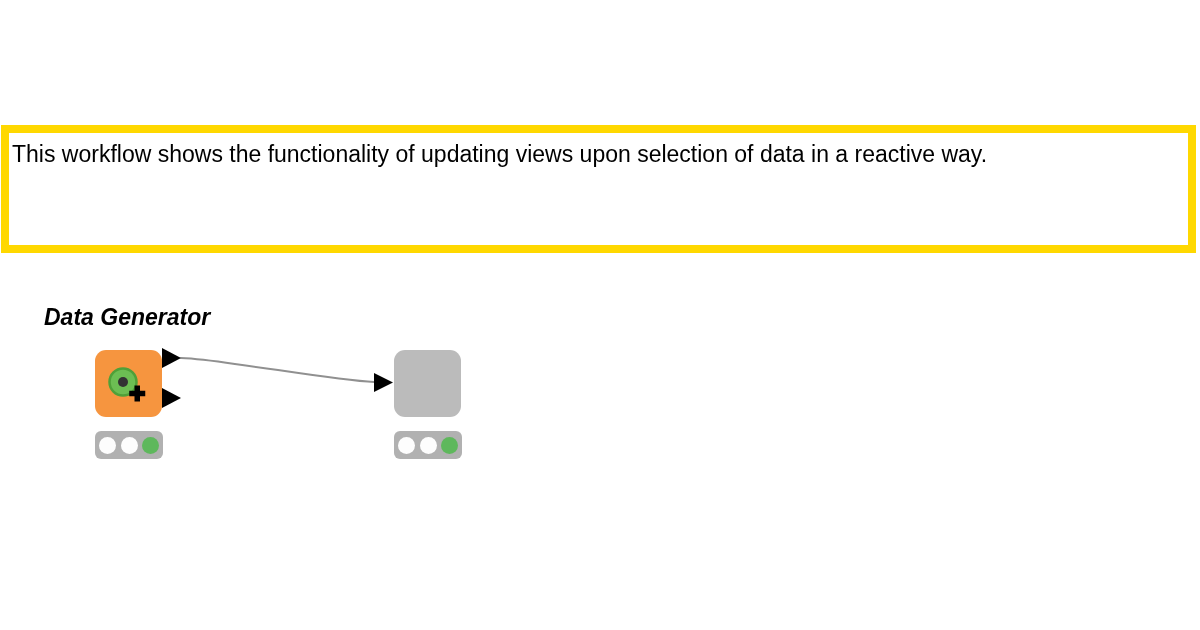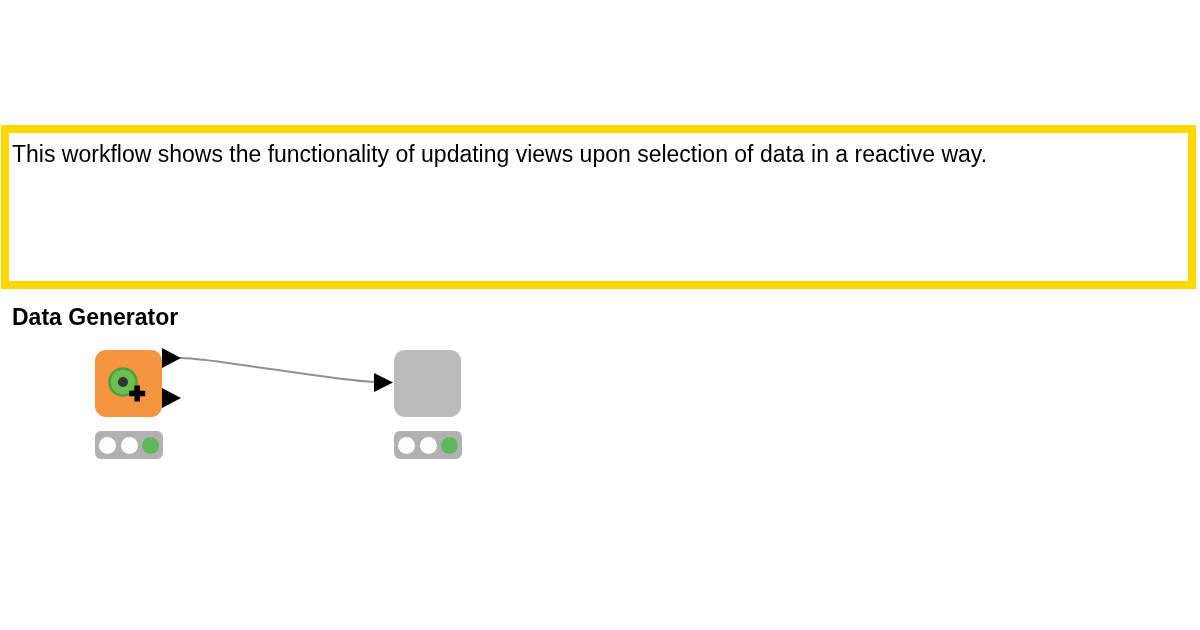--- a/index.html
+++ b/index.html
@@ -9,21 +9,21 @@
     height: 630px;
     background: #ffffff;
     overflow: hidden;
     font-family: "Liberation Sans", "DejaVu Sans", sans-serif;
   }
   .annotation {
     position: absolute;
     left: 1px;
     top: 125px;
     width: 1195px;
-    height: 164px;
+    height: 128px;
     box-sizing: border-box;
     border-style: solid;
     border-width: 8px;
     padding: 6px 10px 0 3px;
   }
   .annotation-text {
     font-size: 23px;
     line-height: 30px;
   }
   .overlay {
@@ -61,21 +61,21 @@
     display: flex;
     align-items: center;
     justify-content: space-between;
     padding: 0 4px;
   }
   .light {
     width: 17px;
     height: 17px;
     border-radius: 50%;
   }
-  .label-1 { left: 12px; }
+  .label-1 { left: 44px; font-style: italic; }
   .label-2 { left: 327px; }
   .body-1 { left: 95px; }
   .body-2 { left: 394px; }
   .traffic-1 { left: 95px; }
   .traffic-2 { left: 394px; }
 </style>
 </head>
 <body>
 
 <div class="canvas" style="background-color: rgb(255, 255, 255);">

